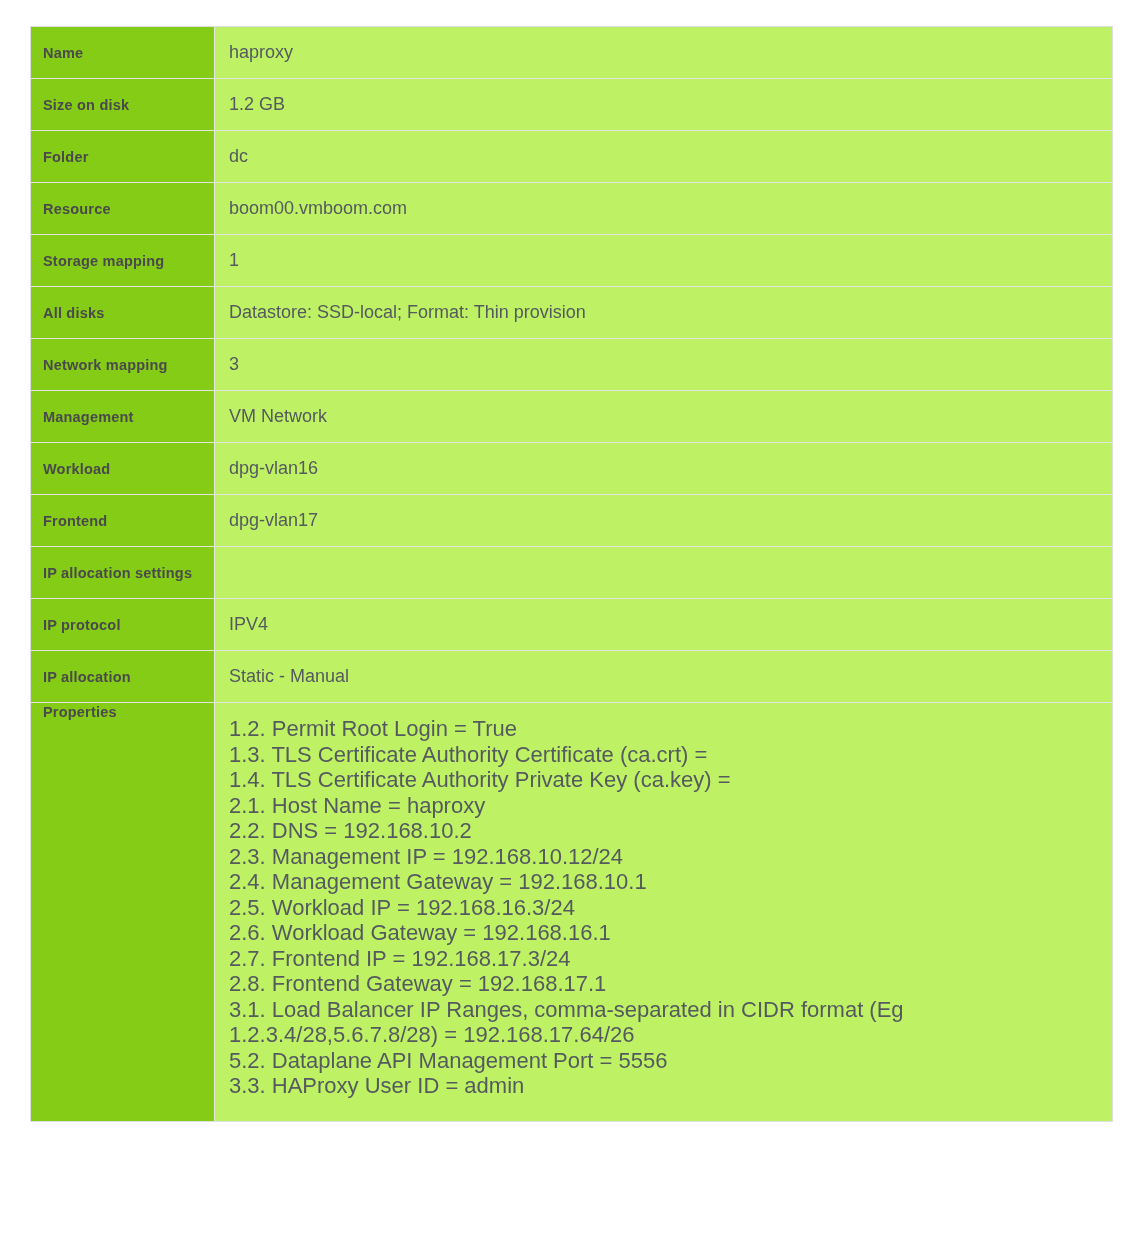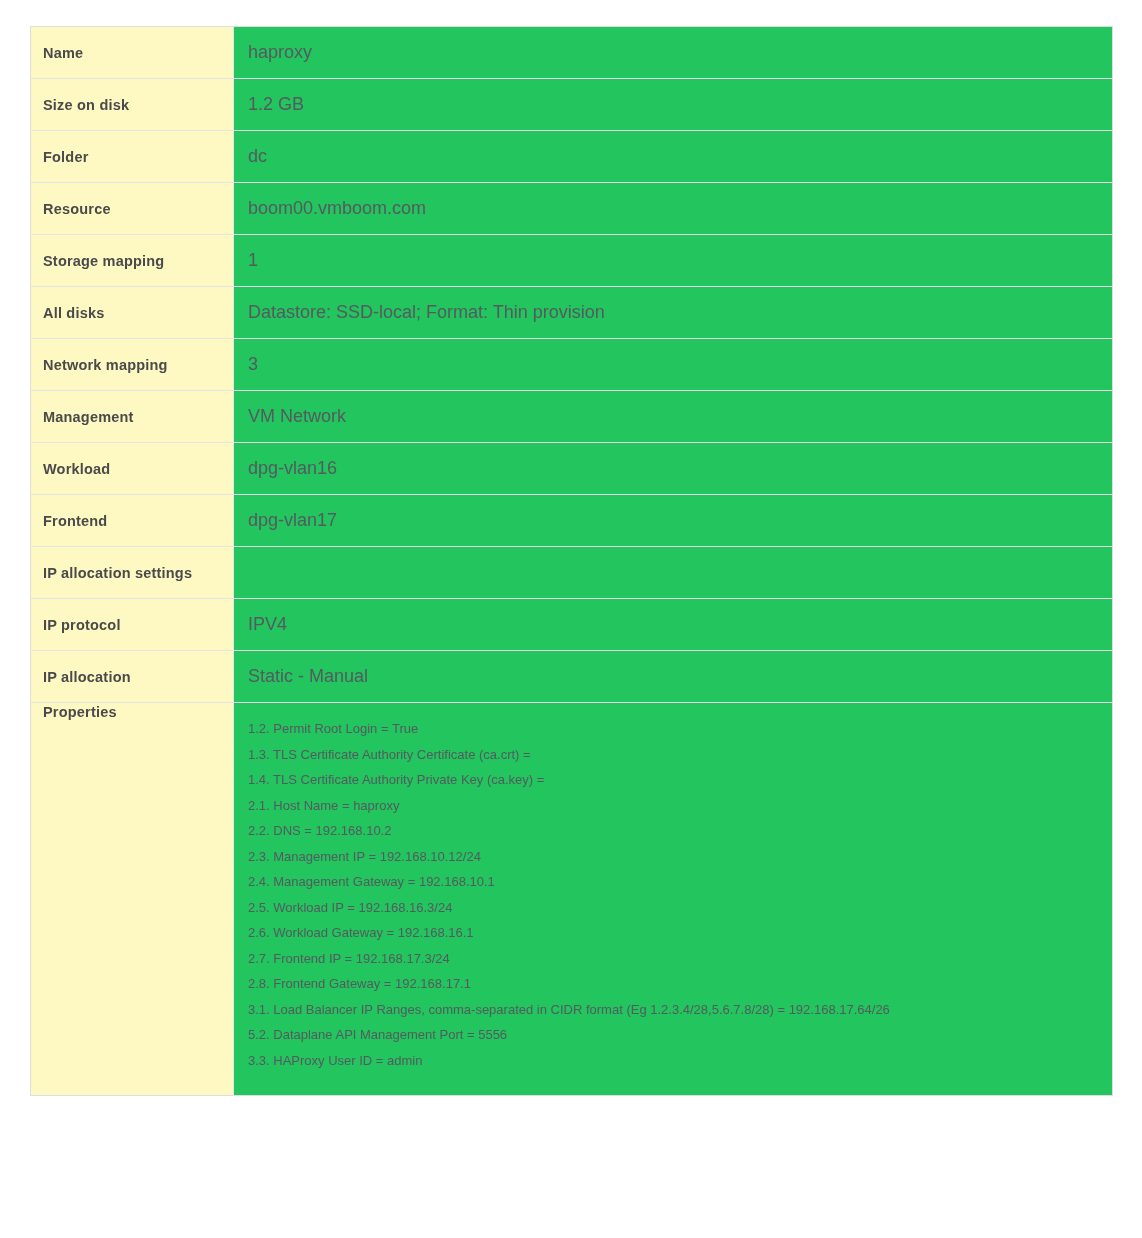--- a/index.html
+++ b/index.html
@@ -29,34 +29,34 @@
     border: 1px solid #dedede;
     background: #ffffff;
   }
   table.summary tr {
     border-bottom: 1px solid #e4e4e4;
   }
   table.summary tr:last-child {
     border-bottom: none;
   }
   td.label-cell {
-    width: 203px;
-    background: #fef9c3;
+    width: 184px;
+    background: #84cc16;
     border-right: 1px solid #e4e4e4;
     color: #4a4a4a;
     font-size: 14.5px;
     font-weight: bold;
     letter-spacing: 0.2px;
     padding: 16px 12px 16px 12px;
     vertical-align: top;
     line-height: 19px;
     box-sizing: border-box;
   }
   td.value-cell {
-    background: #22c55e;
+    background: #bef264;
     color: #555a5f;
     font-size: 18px;
     font-weight: normal;
     padding: 13px 14px 13px 14px;
     vertical-align: top;
     line-height: 24px;
     box-sizing: border-box;
     word-break: break-word;
   }
   tr.row-standard td.label-cell,
@@ -77,21 +77,21 @@
   tr.row-properties td.value-cell {
     padding-top: 13px;
     padding-bottom: 22px;
   }
   .props-list {
     margin: 0;
     padding: 0;
     list-style: none;
   }
   .props-list li {
-    font-size: 13px;
+    font-size: 22px;
     line-height: 25.5px;
     color: #555a5f;
     margin: 0;
     padding: 0;
   }
   .empty-value {
     display: block;
     min-height: 24px;
   }
 </style>

